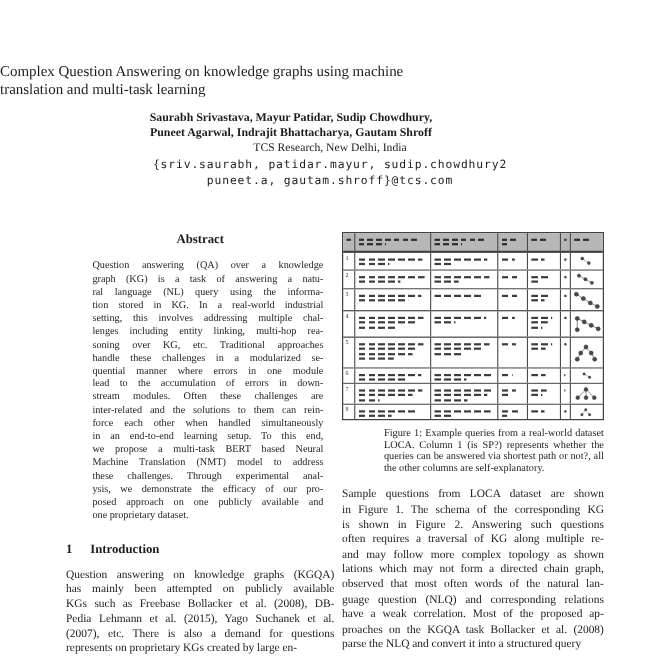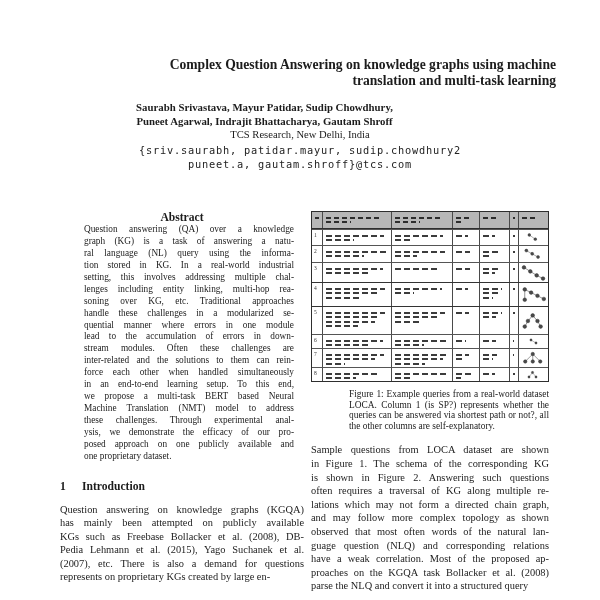--- a/index.html
+++ b/index.html
@@ -3,32 +3,32 @@
 <meta charset="utf-8">
 <style>
   html,body{margin:0;padding:0;}
   body{
     width:600px;height:600px;background:#ffffff;overflow:hidden;position:relative;
     font-family:"Liberation Serif", serif;color:#1c1c1c;
     -webkit-font-smoothing:antialiased;
   }
   .abs{position:absolute;}
   
-  .title{left:0;top:57px;width:556px;text-align:right;font-weight:bold;
+  .title{left:0;top:57px;width:556px;text-align:left;font-weight:normal;
          font-size:13.6px;line-height:15.6px;}
   .authors{left:0;top:101px;width:529px;text-align:center;font-weight:bold;
            font-size:10.8px;line-height:13.6px;}
   .affil{left:0;top:129px;width:600px;text-align:center;font-size:10.6px;}
   .email{left:0;top:143px;width:600px;text-align:center;
          font-family:"DejaVu Sans Mono","Liberation Mono",monospace;
          font-size:10.3px;line-height:14px;letter-spacing:0.8px;color:#222;}
   
   .col-left{left:60px;top:211px;width:244px;}
   .col-right{left:311px;top:211px;width:238px;}
-  .abstract-head{text-align:center;font-weight:bold;font-size:11.6px;}
+  .abstract-head{text-align:center;font-weight:bold;font-size:11.6px;margin-bottom:13px;}
   .abstract-body{padding-left:24px;padding-right:10px;font-size:9.3px;line-height:11.95px;}
   .sec-head{margin-top:17px;font-weight:bold;font-size:11.6px;}
   .sec-head .num{display:inline-block;width:22px;}
   .body-par{margin-top:10px;font-size:10.4px;line-height:13.45px;}
   .line{white-space:nowrap;overflow:hidden;}
   .jl{text-align:justify;text-align-last:justify;white-space:normal;}
   .abstract-body .line{height:11.95px;}
   .body-par .line{height:13.45px;}
   .caption .line{height:10.6px;margin-left:38px;}
   
@@ -388,21 +388,21 @@
       <div class="line jl">Figure 1: Example queries from a real-world dataset</div>
       <div class="line jl">LOCA. Column 1 (is SP?) represents whether the</div>
       <div class="line jl">queries can be answered via shortest path or not?, all</div>
       <div class="line">the other columns are self-explanatory.</div>
     </div>
   <div class="right-par">
       <div class="line jl">Sample questions from LOCA dataset are shown</div>
       <div class="line jl">in Figure 1. The schema of the corresponding KG</div>
       <div class="line jl">is shown in Figure 2.  Answering such questions</div>
       <div class="line jl">often requires a traversal of KG along multiple re-</div>
+      <div class="line jl">and may follow more complex topology as shown</div>
       <div class="line jl">lations which may not form a directed chain graph,</div>
-      <div class="line jl">and may follow more complex topology as shown</div>
       <div class="line jl">observed that most often words of the natural lan-</div>
       <div class="line jl">guage question (NLQ) and corresponding relations</div>
       <div class="line jl">have a weak correlation.  Most of the proposed ap-</div>
       <div class="line jl">proaches on the KGQA task Bollacker et al. (2008)</div>
       <div class="line">parse the NLQ and convert it into a structured query</div>
     </div>
 </div>
 
 </body></html>

